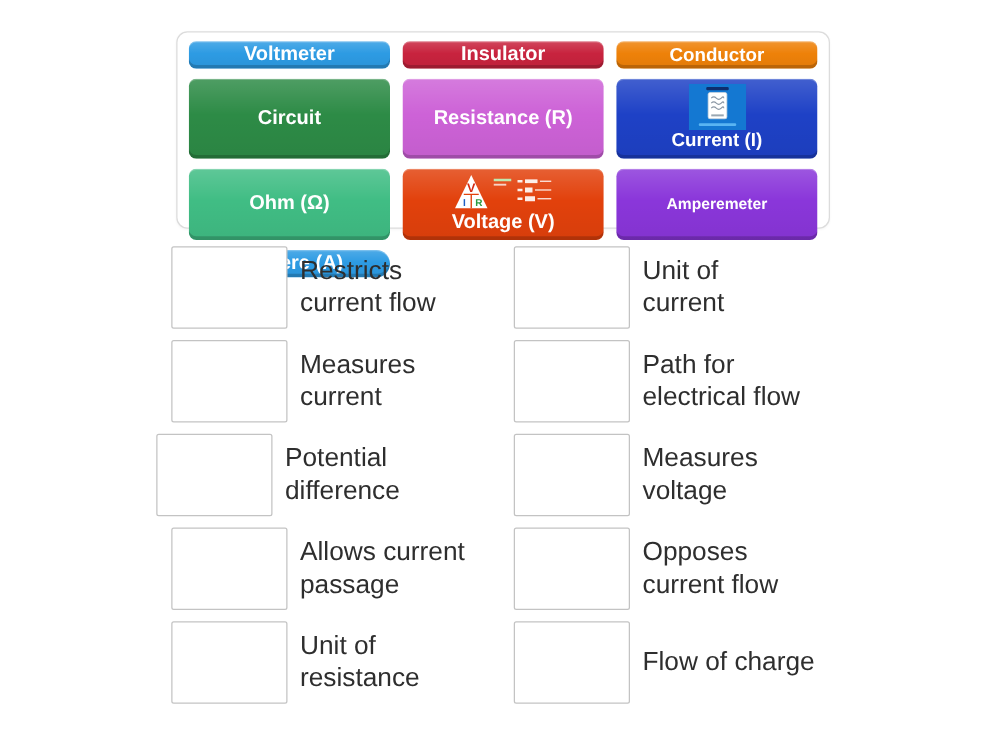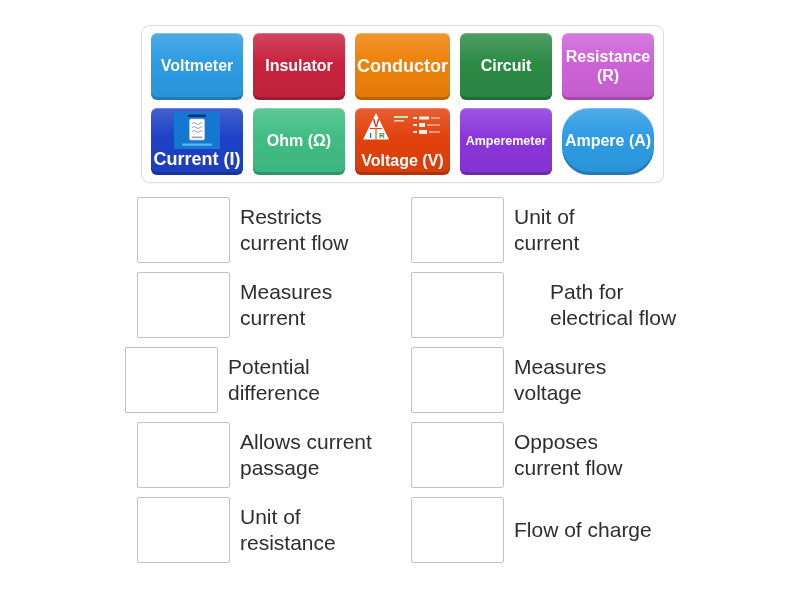--- a/index.html
+++ b/index.html
@@ -5,32 +5,32 @@
   html,body{margin:0;padding:0;background:#ffffff;}
   .board{
     position:relative;width:800px;height:600px;background:#ffffff;overflow:hidden;
     font-family:"Liberation Sans","DejaVu Sans",sans-serif;
   }
   
   .tray{
     position:absolute;left:141px;top:25px;width:523px;height:158px;box-sizing:border-box;
     background:#ffffff;border:1px solid #dcdcdc;border-radius:9px;
     box-shadow:0 1px 2px rgba(0,0,0,.04);
-    padding:7px 9px;display:grid;grid-template-columns:repeat(5,1fr);grid-template-rows:1fr 1fr;gap:8px 10px;
+    padding:7px 9px;display:grid;grid-template-columns:repeat(3,1fr);grid-template-rows:1fr 1fr;gap:8px 10px;
   }
   .tile{
     border-radius:6px;display:flex;align-items:center;justify-content:center;text-align:center;
     color:#ffffff;font-weight:700;font-size:16px;line-height:1.15;padding:2px;box-sizing:border-box;
     background-image:linear-gradient(180deg,rgba(255,255,255,.16),rgba(255,255,255,0) 45%,rgba(0,0,0,.05));
     box-shadow:inset 0 1px 0 rgba(255,255,255,.25), inset 0 -3px 0 rgba(0,0,0,.18);
     cursor:grab;user-select:none;
   }
   .tile.has-image{flex-direction:column;justify-content:space-between;padding:4px 2px 5px;}
   .tile .img{flex:none;line-height:0;}
-  .t-15{font-size:18px;}
+  .t-15{font-size:15px;}
   .t-13{font-size:12.5px;}
   
   .def-row{position:absolute;display:flex;align-items:center;height:66px;}
   .drop{
     width:93px;height:66px;box-sizing:border-box;flex:none;
     background:#ffffff;border:1px solid #c3c3c3;border-radius:2px;
   }
   .def-text{
     margin-left:10px;font-size:21px;line-height:26px;color:#2e2e2e;white-space:pre-line;
   }
@@ -126,21 +126,21 @@
     <div class="drop"></div>
     <div class="def-text">Unit of
 resistance</div>
   </div>
 
   <div class="def-row" style="left:411px;top:197px;">
     <div class="drop"></div>
     <div class="def-text">Unit of
 current</div>
   </div>
-  <div class="def-row" style="left:411px;top:272px;gap:36px;">
+  <div class="def-row" style="left:411px;top:272px;">
     <div class="drop"></div>
     <div class="def-text">Path for
 electrical flow</div>
   </div>
   <div class="def-row" style="left:411px;top:347px;">
     <div class="drop"></div>
     <div class="def-text">Measures
 voltage</div>
   </div>
   <div class="def-row" style="left:411px;top:422px;">

